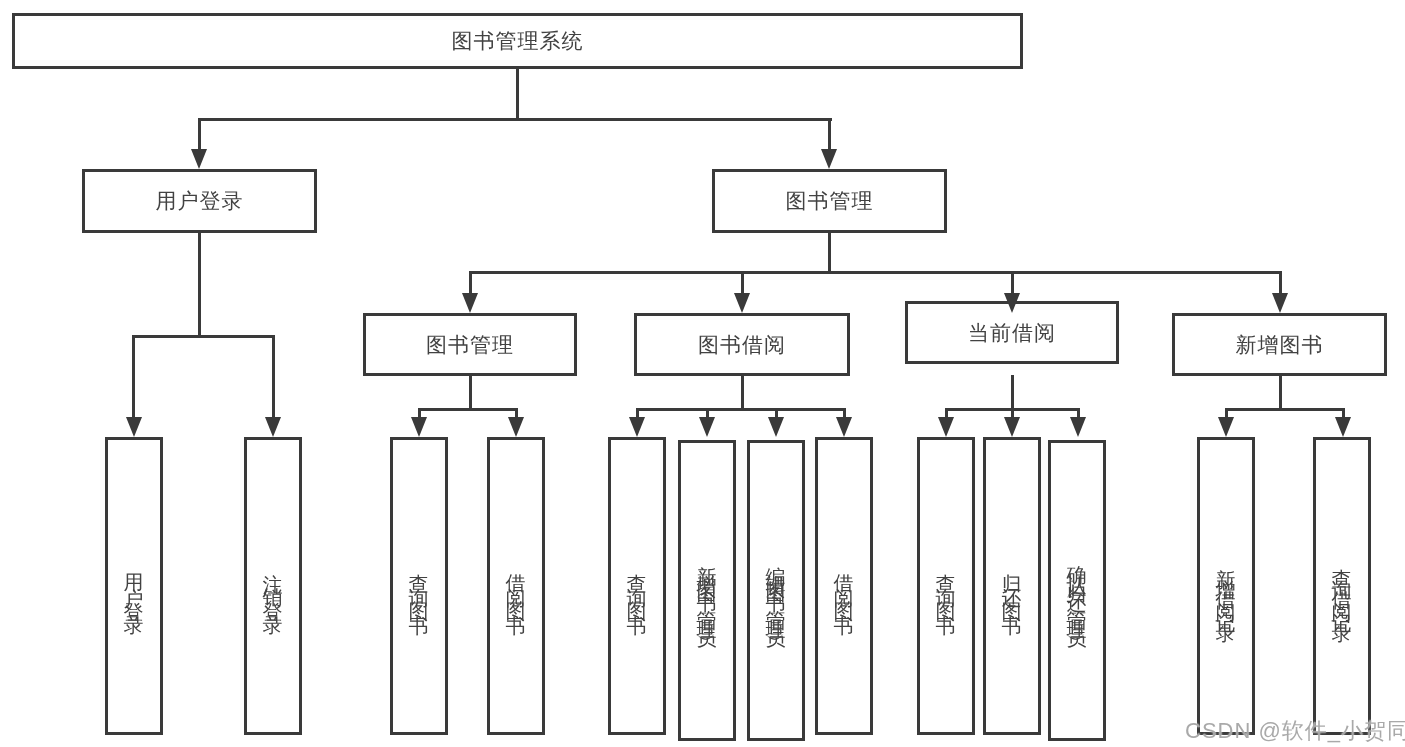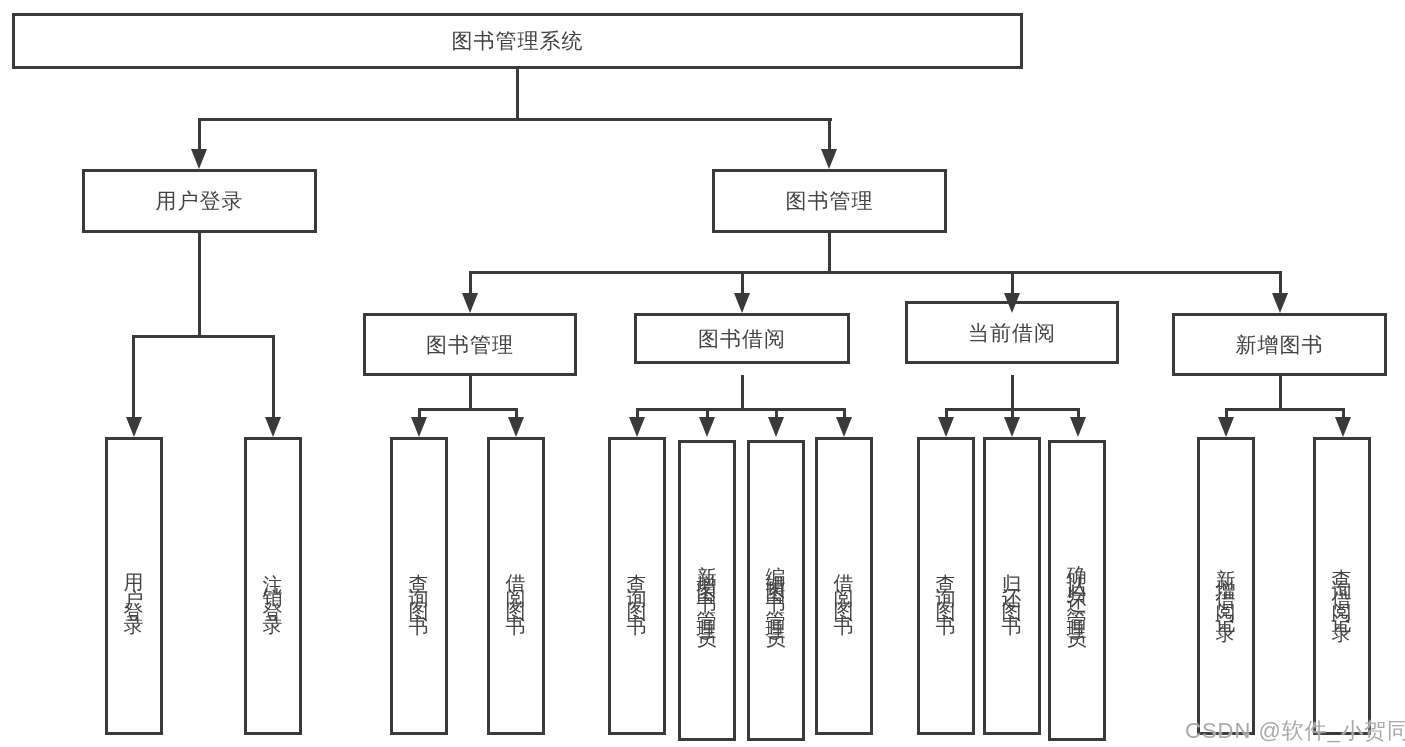--- a/index.html
+++ b/index.html
@@ -50,21 +50,21 @@
   </div>
 
   <div class="node" style="left:712px;top:169px;width:235px;height:64px;">
     <span>图书管理</span>
   </div>
 
   <div class="node" style="left:363px;top:313px;width:214px;height:63px;">
     <span>图书管理</span>
   </div>
 
-  <div class="node" style="left:634px;top:313px;width:216px;height:51px;">
+  <div class="node" style="left:634px;top:313px;width:216px;height:63px;">
     <span>图书借阅</span>
   </div>
 
   <div class="node" style="left:905px;top:301px;width:214px;height:63px;">
     <span>当前借阅</span>
   </div>
 
   <div class="node" style="left:1172px;top:313px;width:215px;height:63px;">
     <span>新增图书</span>
   </div>

